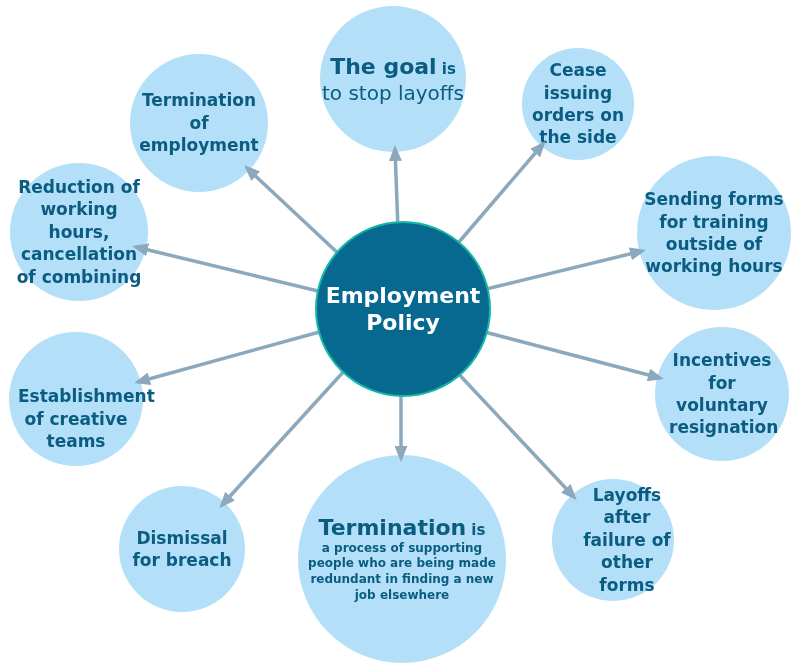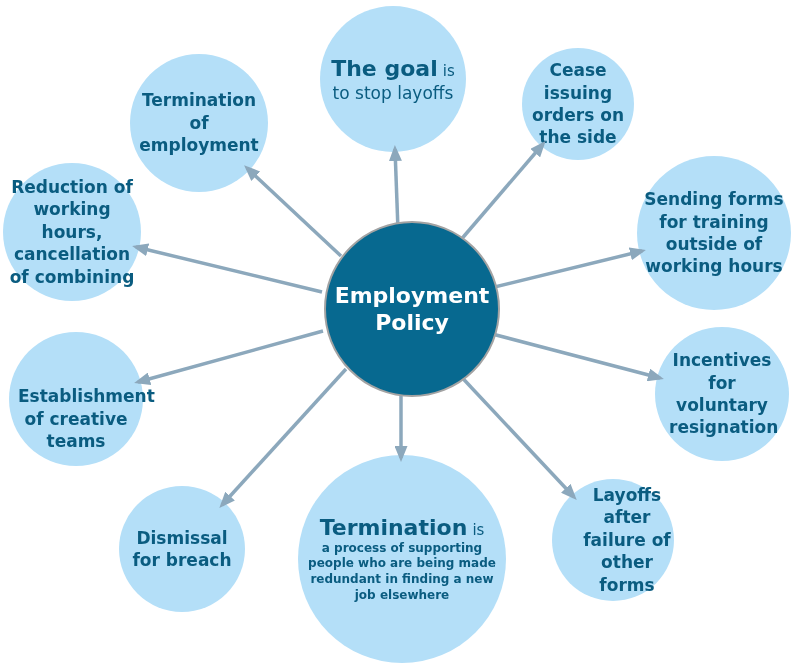--- a/index.html
+++ b/index.html
@@ -26,25 +26,25 @@
     color: #0A5C80;
   }
   .node .label {
     font-size: 17px;
     font-weight: bold;
     line-height: 1.32;
   }
   
   .hub {
     position: absolute;
-    left: 324px; top: 221px;
+    left: 315px; top: 221px;
     width: 176px; height: 176px;
     border-radius: 50%;
     background: #076990;
-    border: 2px solid #a3a3a3;
+    border: 2px solid #14b8a6;
     box-sizing: border-box;
     display: flex;
     align-items: center;
     justify-content: center;
     text-align: center;
   }
   .hub .label {
     color: #ffffff;
     font-size: 22px;
     font-weight: bold;
@@ -53,44 +53,44 @@
   }
   
   .n-goal          { left: 320px; top: 6px;   width: 146px; height: 146px; }
   .n-cease         { left: 522px; top: 48px;  width: 112px; height: 112px; }
   .n-sending       { left: 637px; top: 156px; width: 154px; height: 154px; }
   .n-incentives    { left: 655px; top: 327px; width: 134px; height: 134px; }
   .n-layoffs       { left: 552px; top: 479px; width: 122px; height: 122px; }
   .n-outplacement  { left: 298px; top: 455px; width: 208px; height: 208px; }
   .n-dismissal     { left: 119px; top: 486px; width: 126px; height: 126px; }
   .n-establishment { left: 9px;   top: 332px; width: 134px; height: 134px; }
-  .n-reduction     { left: 3px;   top: 163px; width: 138px; height: 138px; }
+  .n-reduction     { left: 10px;   top: 163px; width: 138px; height: 138px; }
   .n-termination   { left: 130px; top: 54px;  width: 138px; height: 138px; }
 
   .n-cease .label         { width: 92px; }
   .n-sending .label       { width: 142px; }
   .n-incentives .label    { width: 106px; }
   .n-layoffs .label       { width: 106px; margin-left: 28px; }
   .n-dismissal .label     { width: 106px; }
   .n-establishment .label { width: 116px; margin-top: 40px; }
   .n-reduction .label     { width: 126px; }
   .n-termination .label   { width: 122px; }
 
   
   .headline { white-space: nowrap; }
   .h-big {
     font-size: 22px;
     font-weight: bold;
   }
   .h-is {
     font-size: 15px;
-    font-weight: normal;
+    font-weight: bold;
   }
   .n-goal .body {
-    font-size: 17px;
+    font-size: 20px;
     font-weight: normal;
     margin-top: 2px;
   }
   .n-outplacement .label-rich { width: 204px; }
   .n-outplacement .body {
     font-size: 12px;
     font-weight: bold;
     line-height: 1.3;
     margin-top: 1px;
   }

